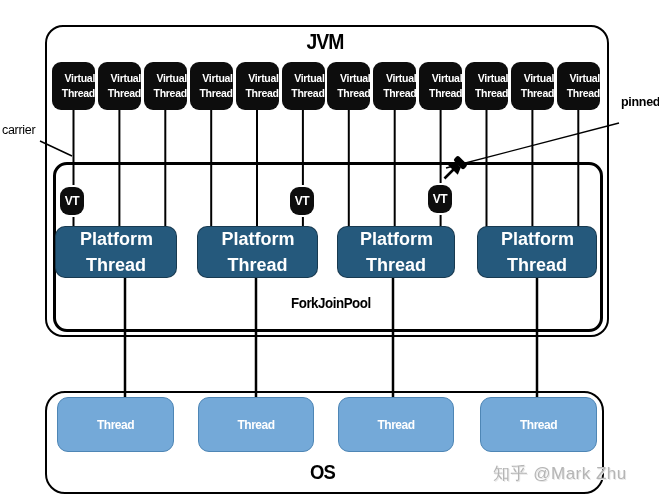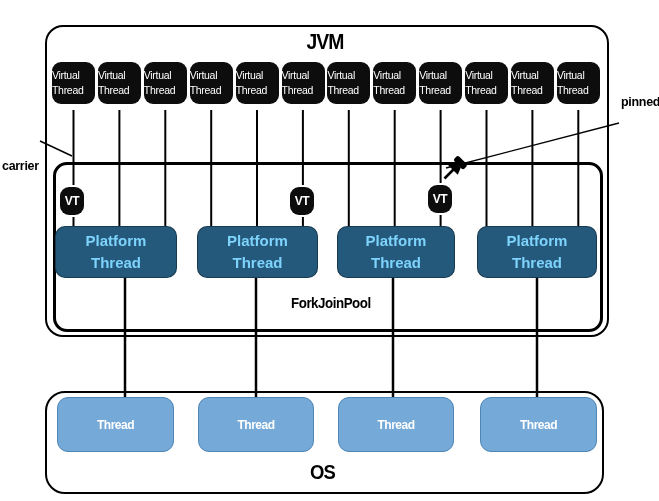--- a/index.html
+++ b/index.html
@@ -34,30 +34,30 @@
     position:absolute;left:45px;top:460px;width:555px;text-align:center;
     font-size:21px;font-weight:bold;color:#000;letter-spacing:-1px;
     transform:scaleX(0.88);z-index:2;
   }
   
   .vt-row{
     position:absolute;left:52px;top:62px;width:548px;height:50px;
     display:flex;justify-content:space-between;z-index:2;
   }
   .vt-box{
-    width:43px;height:42px;background:var(--virtual-thread-bg,#0d0d0d);
-    border-radius:9px;color:#fff;font-size:10.5px;font-weight:normal;
+    width:43px;height:48px;background:var(--virtual-thread-bg,#0d0d0d);
+    border-radius:9px;color:#fff;font-size:10.5px;font-weight:bold;
     line-height:1.45;display:flex;align-items:center;justify-content:center;
-    text-align:left;letter-spacing:-0.3px;
+    text-align:right;letter-spacing:-0.3px;
   }
   
   .pt-box{
     position:absolute;top:226px;height:50px;background:var(--platform-thread-bg,#25597c);
-    border:1px solid rgba(0,0,0,0.35);border-radius:10px;color:#7dd3fc;
-    font-size:15px;font-weight:bold;display:flex;align-items:center;
+    border:1px solid rgba(0,0,0,0.35);border-radius:10px;color:#ffffff;
+    font-size:18px;font-weight:bold;display:flex;align-items:center;
     justify-content:center;text-align:center;line-height:1.45;z-index:2;
   }
   .pt-box span{display:block;max-width:72px;}
   .pt-1{left:55px;width:120px;}
   .pt-2{left:197px;width:119px;}
   .pt-3{left:337px;width:116px;}
   .pt-4{left:477px;width:118px;}
   
   .vt-badge{
     position:absolute;width:24px;height:28px;background:var(--vt-badge-bg,#0d0d0d);
@@ -74,22 +74,22 @@
     border:1.5px solid var(--os-thread-border,#4e86b5);border-radius:11px;
     color:#fff;font-size:12px;font-weight:bold;display:flex;align-items:center;
     justify-content:center;z-index:2;letter-spacing:-0.5px;
   }
   .ot-1{left:57px;width:115px;}
   .ot-2{left:198px;width:114px;}
   .ot-3{left:338px;width:114px;}
   .ot-4{left:480px;width:115px;}
   
   .carrier-label{
-    position:absolute;left:2px;top:123px;font-size:12.5px;font-weight:bold;
-    color:#000;z-index:2;letter-spacing:-0.3px;margin-top:36px;
+    position:absolute;left:2px;top:123px;font-size:12.5px;font-weight:normal;
+    color:#000;z-index:2;letter-spacing:-0.3px;
   }
   .pinned-label{
     position:absolute;left:621px;top:95px;font-size:12.5px;font-weight:bold;
     color:#000;z-index:2;letter-spacing:-0.3px;
   }
   .pushpin{position:absolute;left:438px;top:151px;width:34px;height:34px;z-index:4;}
   
   .lines{position:absolute;left:0;top:0;width:659px;height:501px;z-index:1;}
   
   .watermark{
@@ -176,14 +176,15 @@
     </div>
 
   <div class="os-thread ot-1">Thread</div>
   <div class="os-thread ot-2">Thread</div>
   <div class="os-thread ot-3">Thread</div>
   <div class="os-thread ot-4">Thread</div>
 
   <div class="carrier-label">carrier</div>
   <div class="pinned-label">pinned</div>
 
+  <div class="watermark">知乎 @Mark Zhu</div>
 
 </div>
 
 </body></html>

